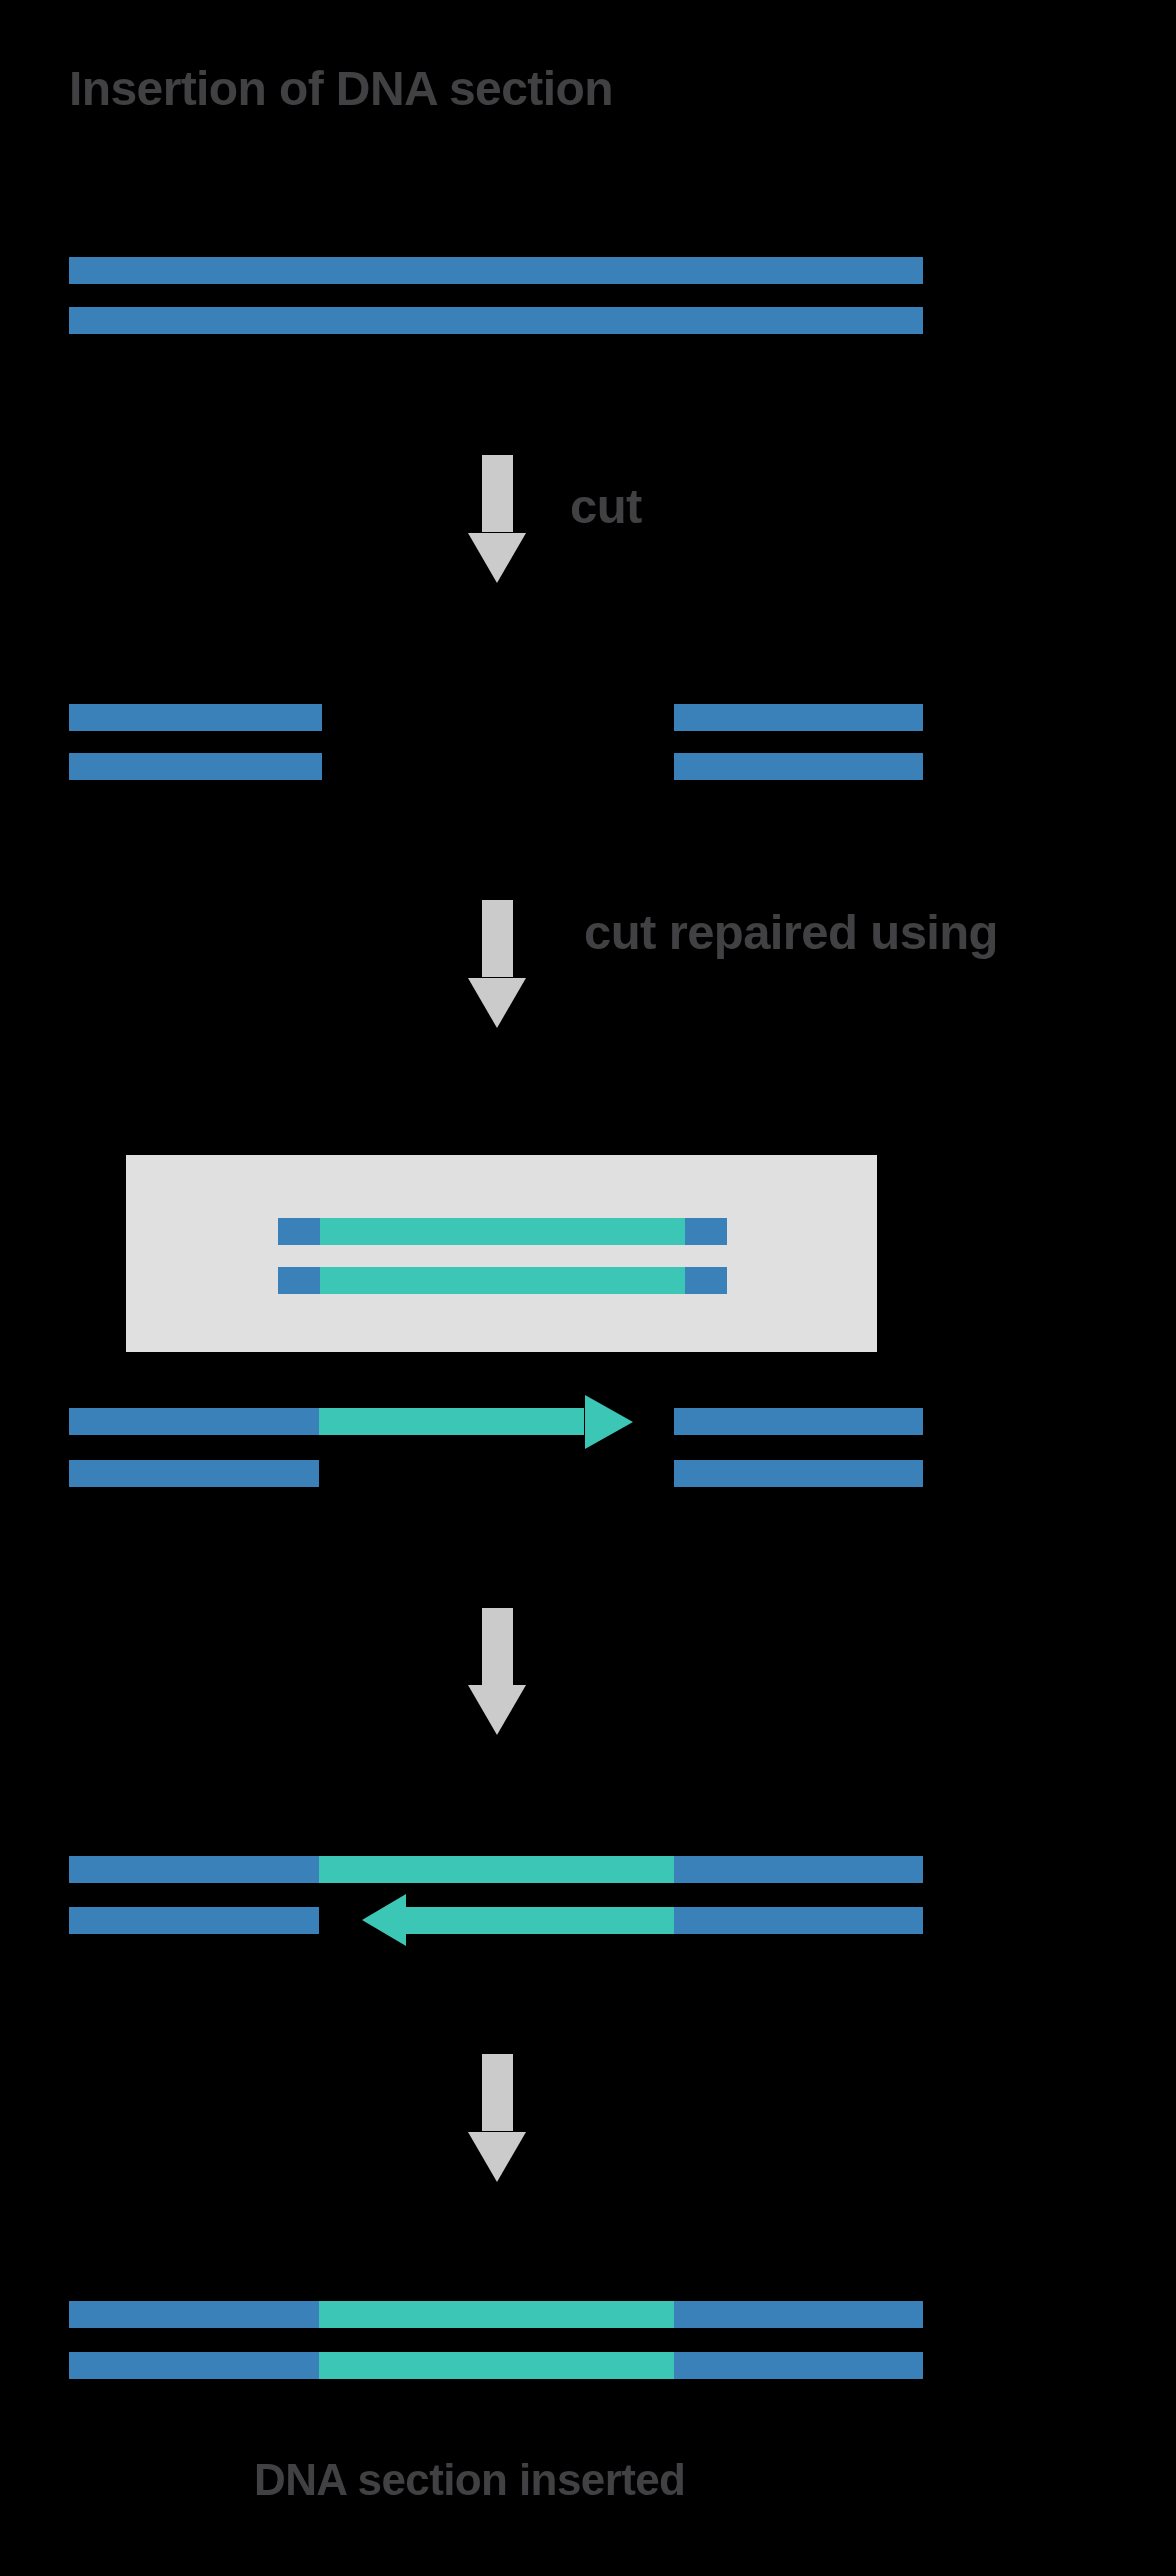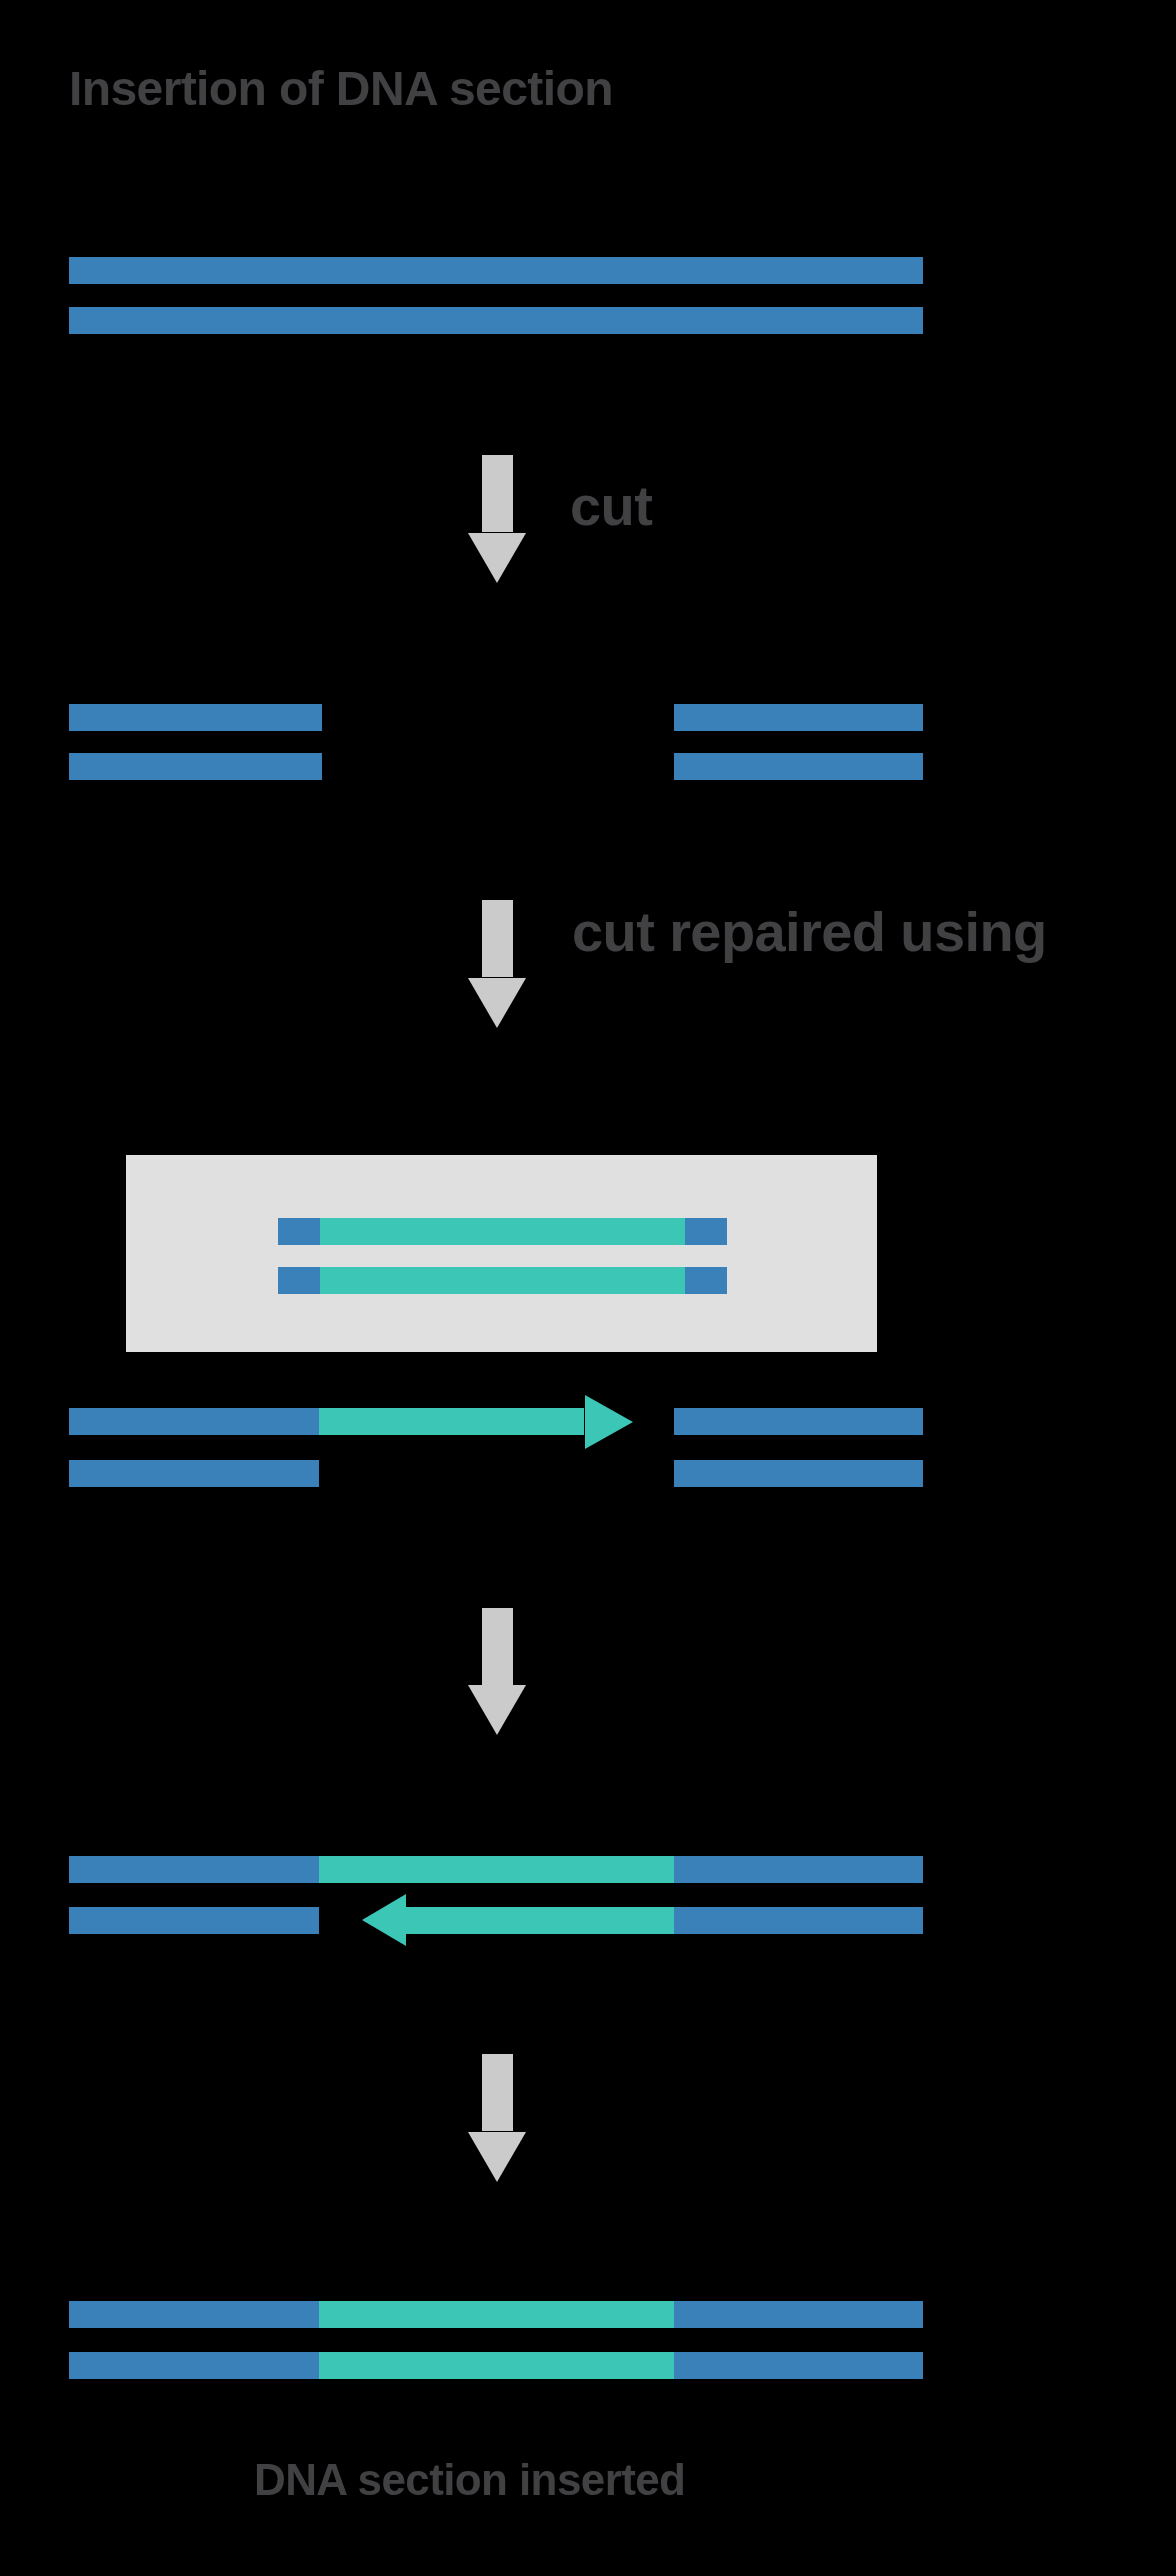--- a/index.html
+++ b/index.html
@@ -22,21 +22,21 @@
   .bar{position:absolute;height:27px;background:var(--dna-blue);}
   .bar.teal{background:var(--insert-teal);}
   .txt{
     position:absolute;
     color:var(--text-gray);
     font-weight:bold;
     letter-spacing:-0.6px;
     white-space:nowrap;
   }
   .title{font-size:48px;}
-  .label{font-size:56px;line-height:48px;}
+  .label{font-size:49px;line-height:48px;}
   .label-wide{font-size:44px;line-height:58px;}
   .caption{font-size:44px;text-align:right;}
   
   .down-shaft{position:absolute;width:31px;height:77px;background:var(--arrow-gray);}
   .down-head{
     position:absolute;width:0;height:0;
     border-left:29px solid transparent;
     border-right:29px solid transparent;
     border-top:50px solid var(--arrow-gray);
   }
@@ -79,21 +79,21 @@
   <div>
     <div class="bar" style="left:69px;top:704px;width:253px;"></div>
     <div class="bar" style="left:674px;top:704px;width:249px;"></div>
     <div class="bar" style="left:69px;top:753px;width:253px;"></div>
     <div class="bar" style="left:674px;top:753px;width:249px;"></div>
   </div>
 
   <div>
     <div class="down-shaft" style="left:482px;top:900px;"></div>
     <div class="down-head" style="left:468px;top:978px;"></div>
-    <div class="txt label abs" style="left:572px;top:908px;">
+    <div class="txt label abs" style="left:584px;top:908px;">
       <div>cut repaired using</div>
     </div>
   </div>
 
   <div class="template-box" style="left:126px;top:1155px;width:751px;height:197px;"></div>
   <div>
     <div class="bar" style="left:278px;top:1218px;width:42px;"></div>
     <div class="bar teal" style="left:320px;top:1218px;width:365px;"></div>
     <div class="bar" style="left:685px;top:1218px;width:42px;"></div>
     <div class="bar" style="left:278px;top:1267px;width:42px;"></div>

